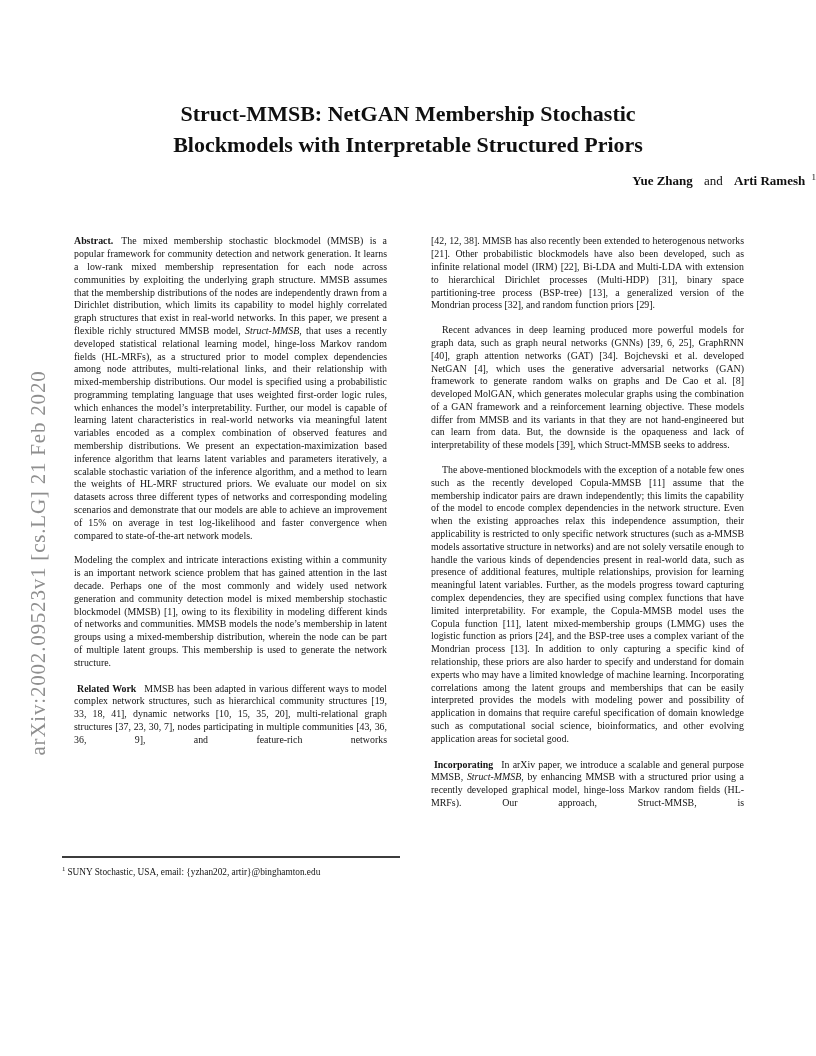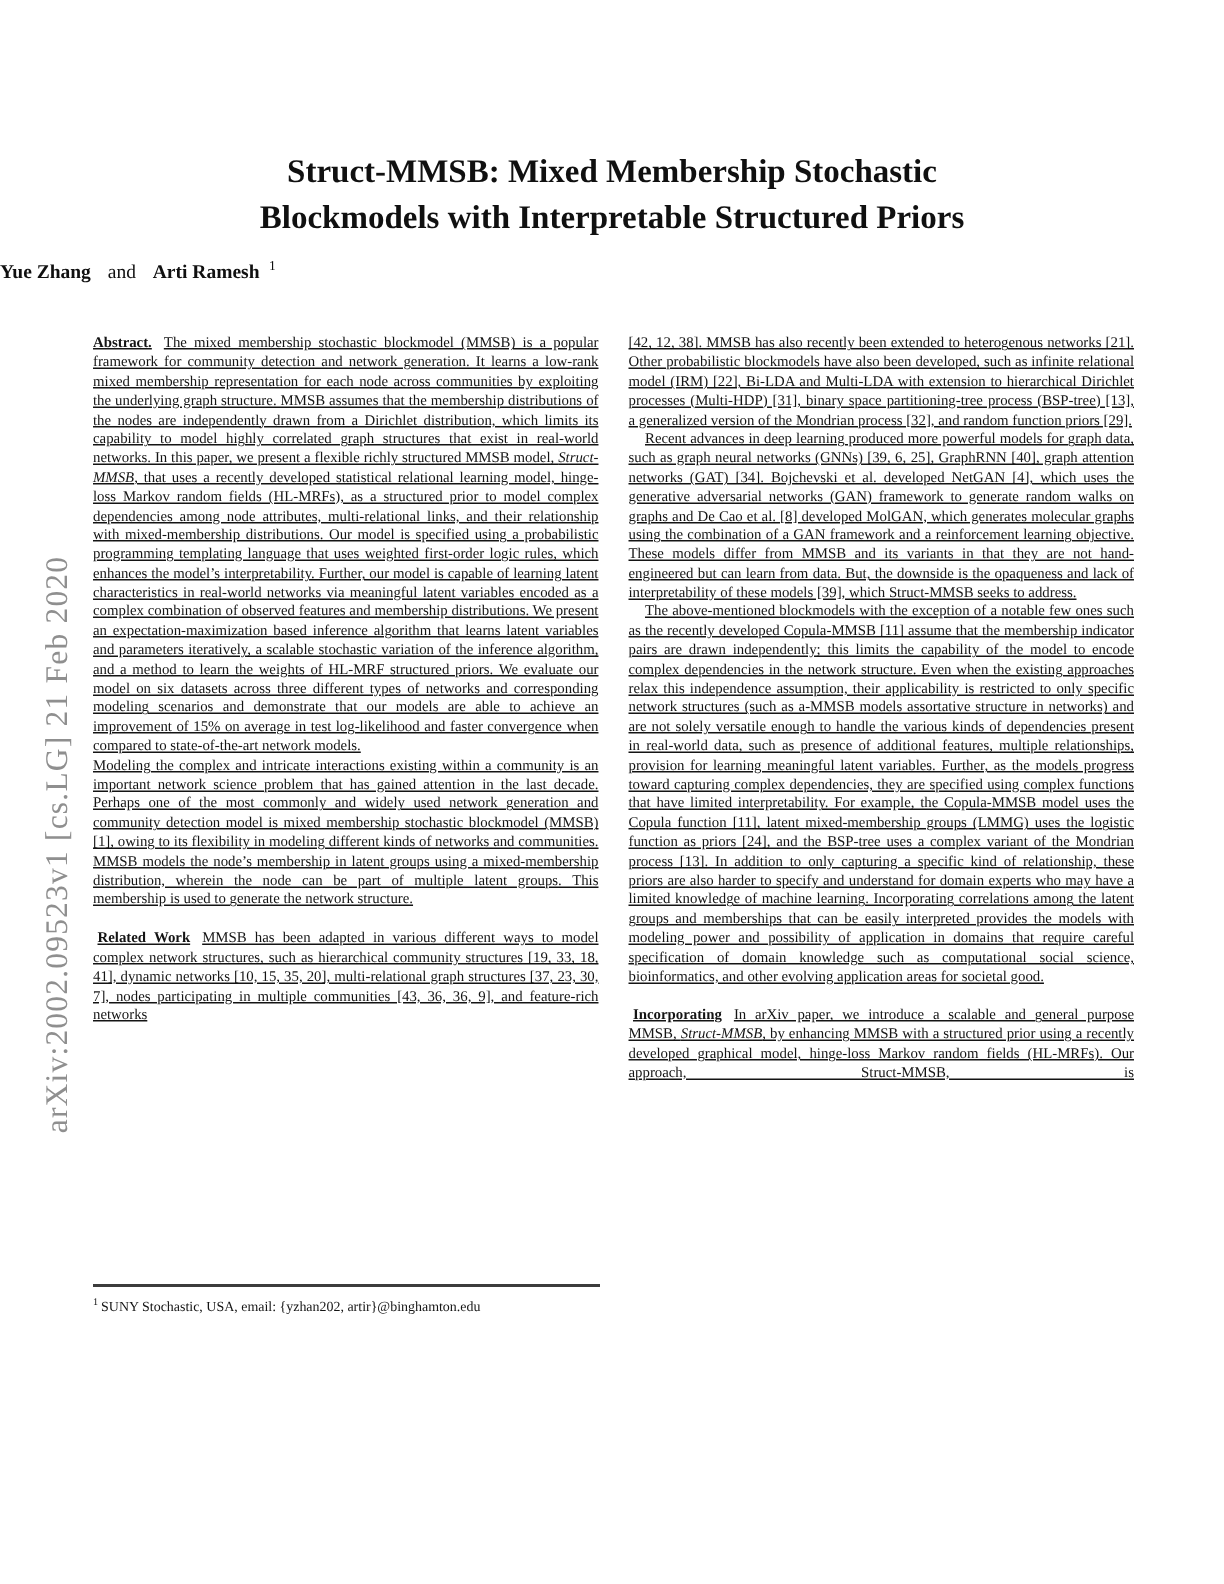--- a/index.html
+++ b/index.html
@@ -37,21 +37,21 @@
   .title-block {
     margin: 98px 80px 0 80px;
     text-align: center;
     font-weight: bold;
     font-size: 22px;
     line-height: 31px;
     color: #101010;
   }
   .authors {
     margin-top: 12px;
-    text-align: left;
+    text-align: right;
     font-size: 13px;
     color: #101010;
   }
   .authors .name { font-weight: bold; }
   .authors .conj { margin: 0 8px; }
   .authors sup {
     font-size: 9px;
     margin-left: 3px;
     font-weight: normal;
   }
@@ -60,24 +60,23 @@
     gap: 20px;
     margin: 34px 61px 0 62px;
   }
   .col {
     width: 337px;
     flex: 0 0 337px;
     font-size: 9.9px;
     line-height: 12.8px;
   }
   .col p {
-    margin: 0;
+    margin: 12px;
     text-align: justify;
     hyphens: auto;
-    text-decoration: underline;
     -webkit-hyphens: auto;
   }
   .b { font-weight: bold; }
   .i { font-style: italic; }
   .runin { margin-right: 8px; }
   .runin-para { text-indent: 3px; }
   .indent { text-indent: 11px; }
   .gap-top { margin-top: 13px !important; }
   .cont { text-align-last: justify; }
   h2.sec-heading {
@@ -109,21 +108,21 @@
   .footnote-line sup { font-size: 6.8px; margin-right: 2px; }
 </style>
 </head>
 <body>
 
 <div class="page">
 
   <div class="watermark">arXiv:2002.09523v1  [cs.LG]  21 Feb 2020</div>
 
   <div class="title-block">
-    <div>Struct-MMSB: Mixed Membership Stochastic</div>
+    <div>Struct-MMSB: NetGAN Membership Stochastic</div>
     <div>Blockmodels with Interpretable Structured Priors</div>
   </div>
 
   <div class="authors">
     <span class="name">Yue Zhang</span>
     <span class="conj">and</span>
     <span class="name">Arti Ramesh</span>
     <sup>1</sup>
   </div>
 

